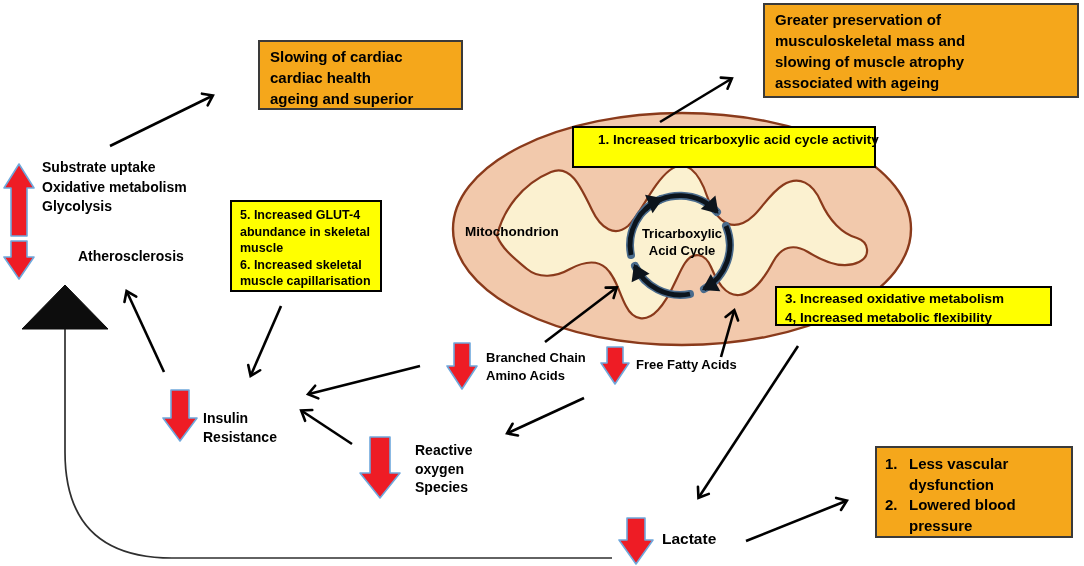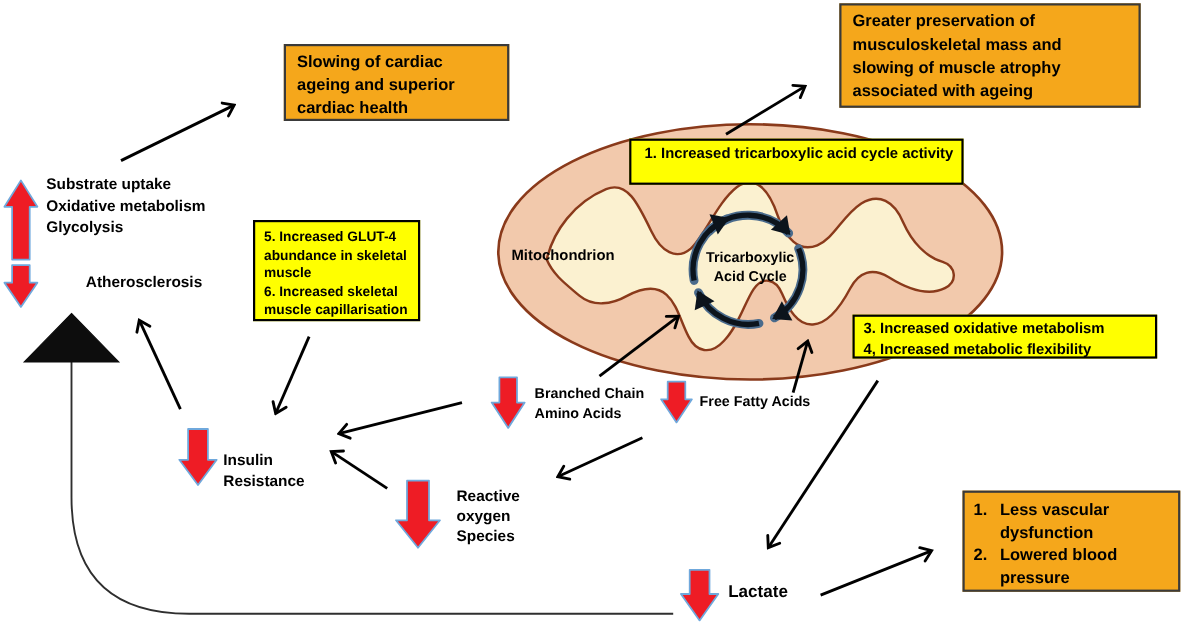--- a/index.html
+++ b/index.html
@@ -110,25 +110,25 @@
     <path class="redarrow" d="M171,390 L189,390 L189,418 L197,418 L180,441 L163,418 L171,418 Z"></path>
     <path class="redarrow" d="M370,437 L390,437 L390,473 L400,473 L380,498 L360,473 L370,473 Z"></path>
     <path class="redarrow" d="M454,343 L470,343 L470,366 L477,366 L462,389 L447,366 L454,366 Z"></path>
     <path class="redarrow" d="M607,347 L623,347 L623,363 L629,363 L615,384 L601,363 L607,363 Z"></path>
     <path class="redarrow" d="M627,518 L645,518 L645,540 L653,540 L636,564 L619,540 L627,540 Z"></path>
   </g>
 </svg>
 
 <div class="abs obox wrapless" style="left:258px;top:40px;width:205px;height:70px;padding:4px 10px;">
   <div>Slowing of cardiac</div>
+  <div>cardiac health</div>
   <div>ageing and superior</div>
-  <div>cardiac health</div>
 </div>
 
-<div class="abs obox wrapless" style="left:763px;top:3px;width:274px;height:95px;padding:4px 10px;">
+<div class="abs obox wrapless" style="left:763px;top:3px;width:316px;height:95px;padding:4px 10px;">
   <div>Greater preservation of</div>
   <div>musculoskeletal mass and</div>
   <div>slowing of muscle atrophy</div>
   <div>associated with ageing</div>
 </div>
 
 <div class="abs obox wrapless" style="left:875px;top:446px;width:198px;height:92px;padding:6px 8px;line-height:20.5px;">
   <div class="numrow">
     <div class="num">1.</div>
     <div>
@@ -138,21 +138,21 @@
   </div>
   <div class="numrow">
     <div class="num">2.</div>
     <div>
       <div>Lowered blood</div>
       <div>pressure</div>
     </div>
   </div>
 </div>
 
-<div class="abs ybox wrapless" style="left:572px;top:126px;width:304px;height:42px;padding:2px 12px;">
+<div class="abs ybox wrapless" style="left:572px;top:126px;width:304px;height:42px;padding:2px 24px;">
   <div>1. Increased tricarboxylic acid cycle activity</div>
 </div>
 
 <div class="abs ybox wrapless" style="left:230px;top:200px;width:152px;height:92px;padding:5px 8px;font-size:12.5px;line-height:16.5px;">
   <div>5. Increased GLUT-4</div>
   <div>abundance in skeletal</div>
   <div>muscle</div>
   <div>6. Increased skeletal</div>
   <div>muscle capillarisation</div>
 </div>

